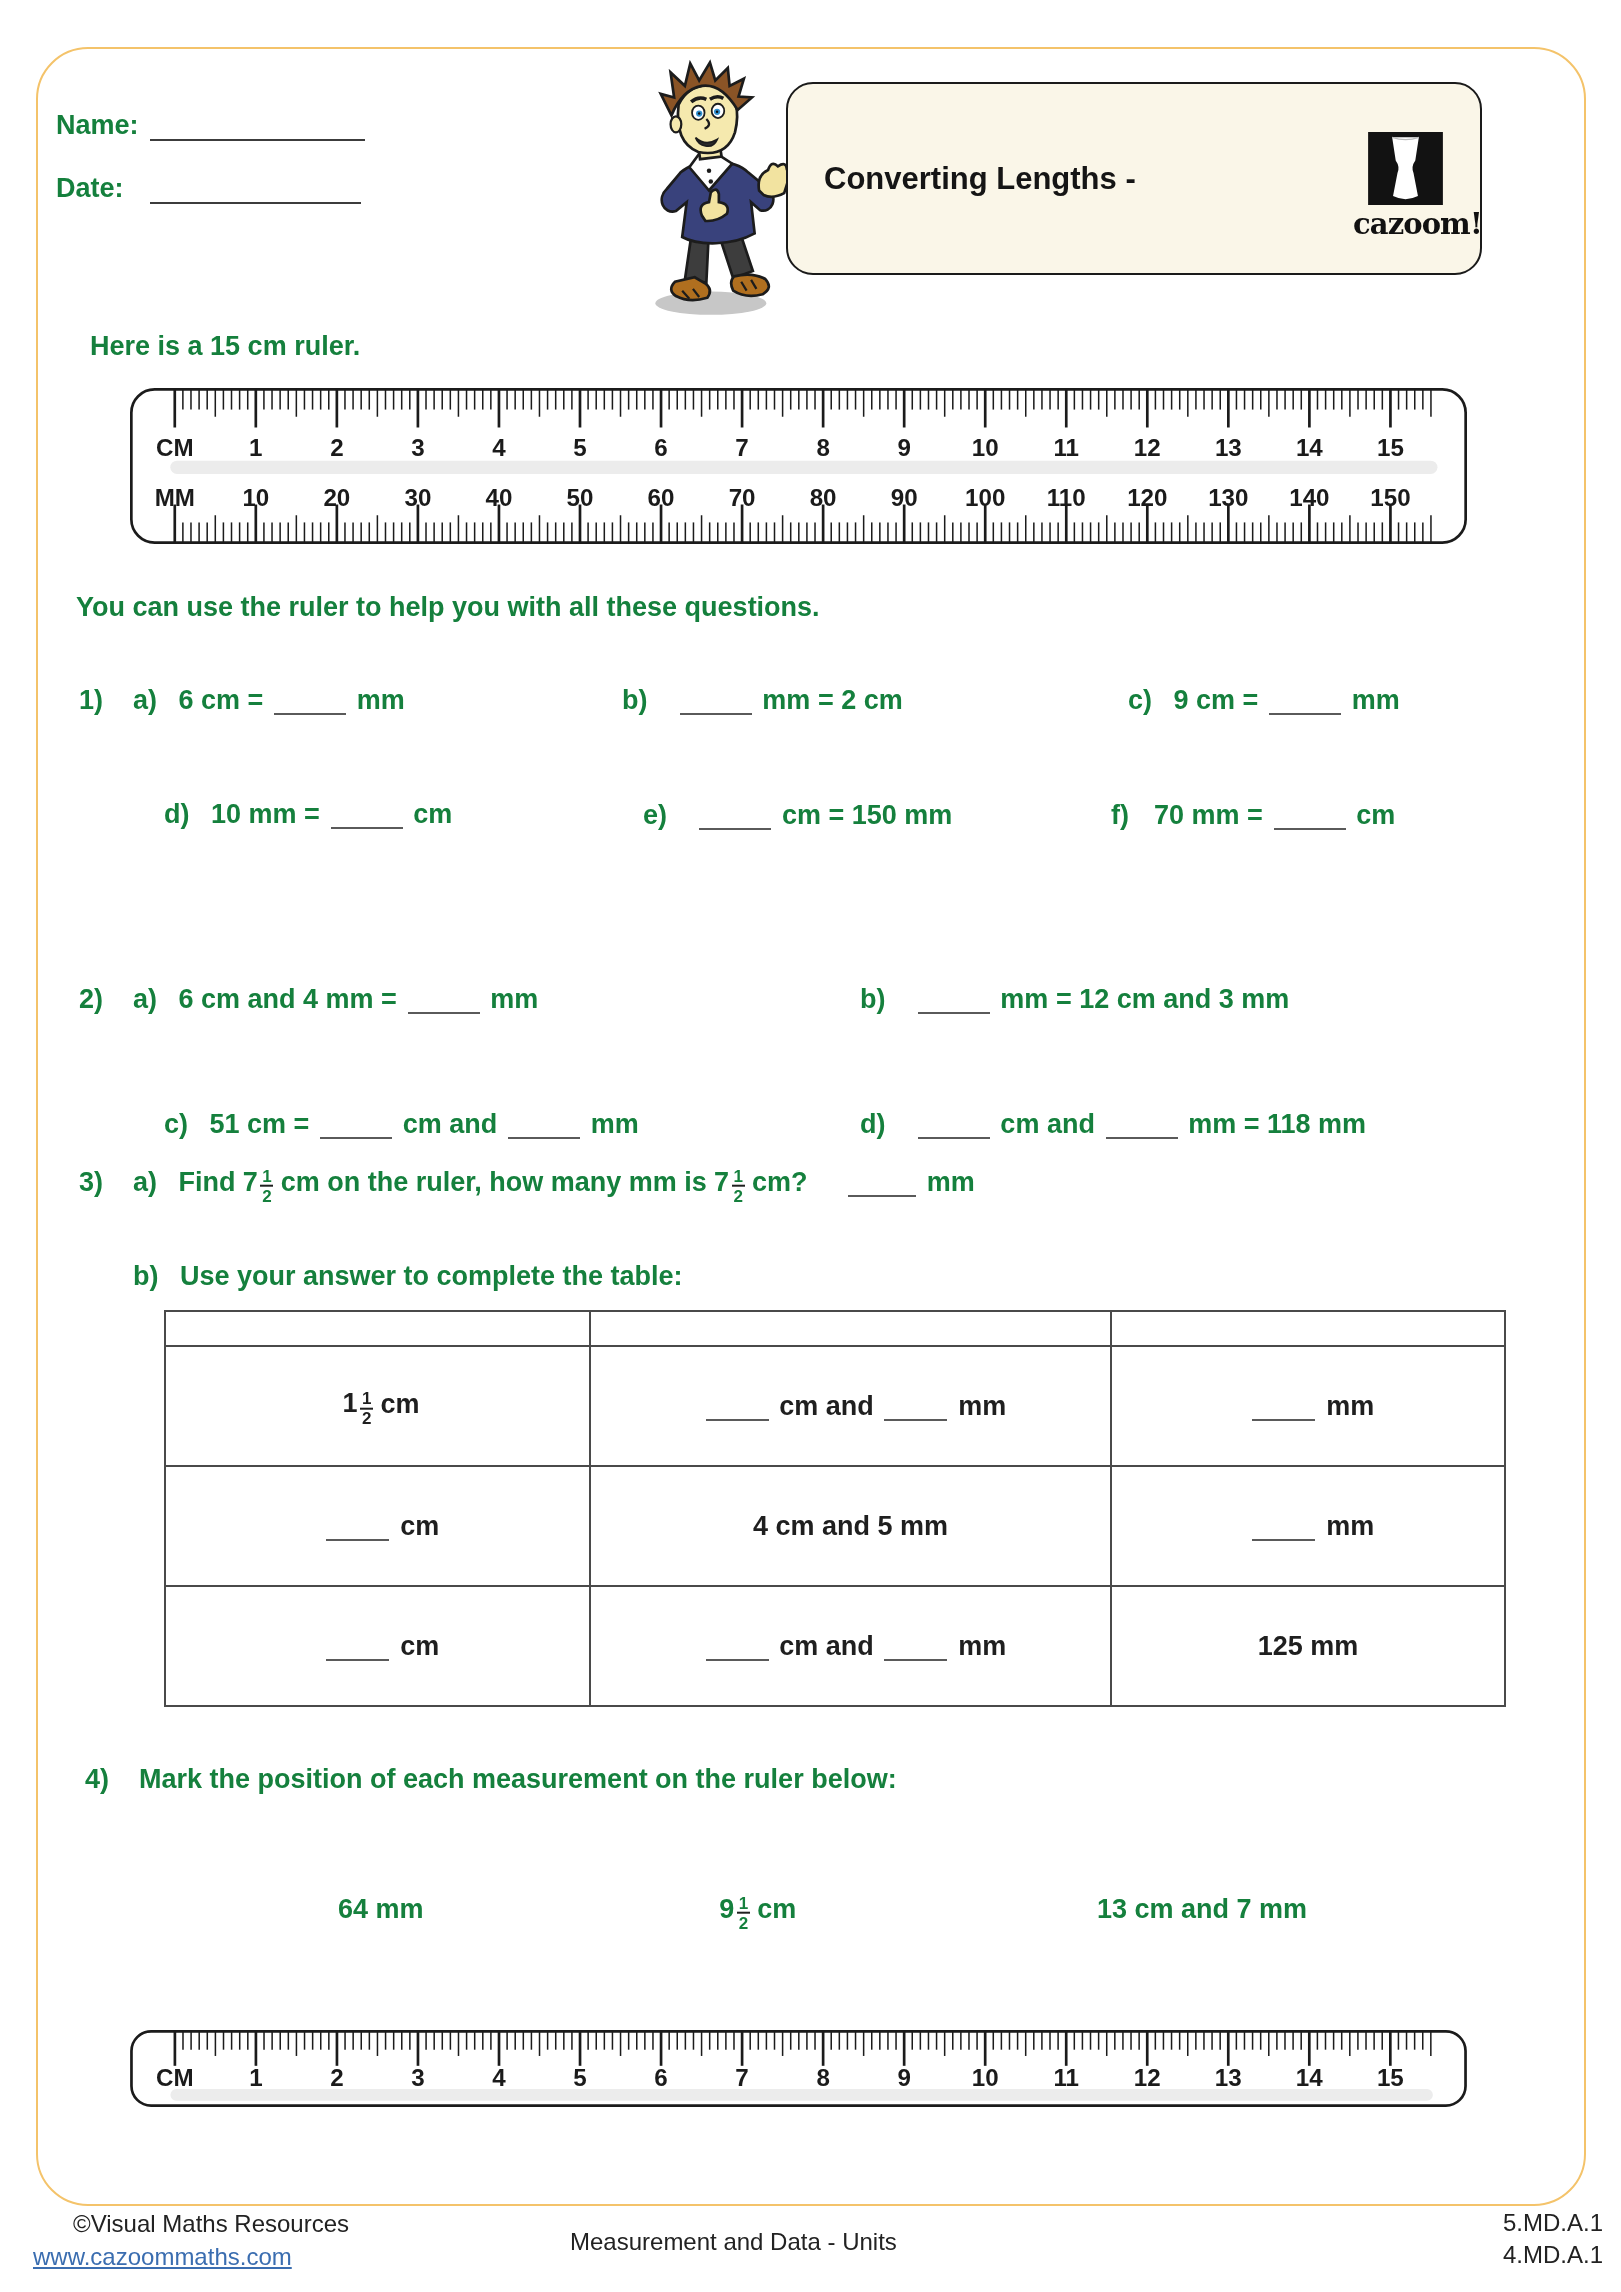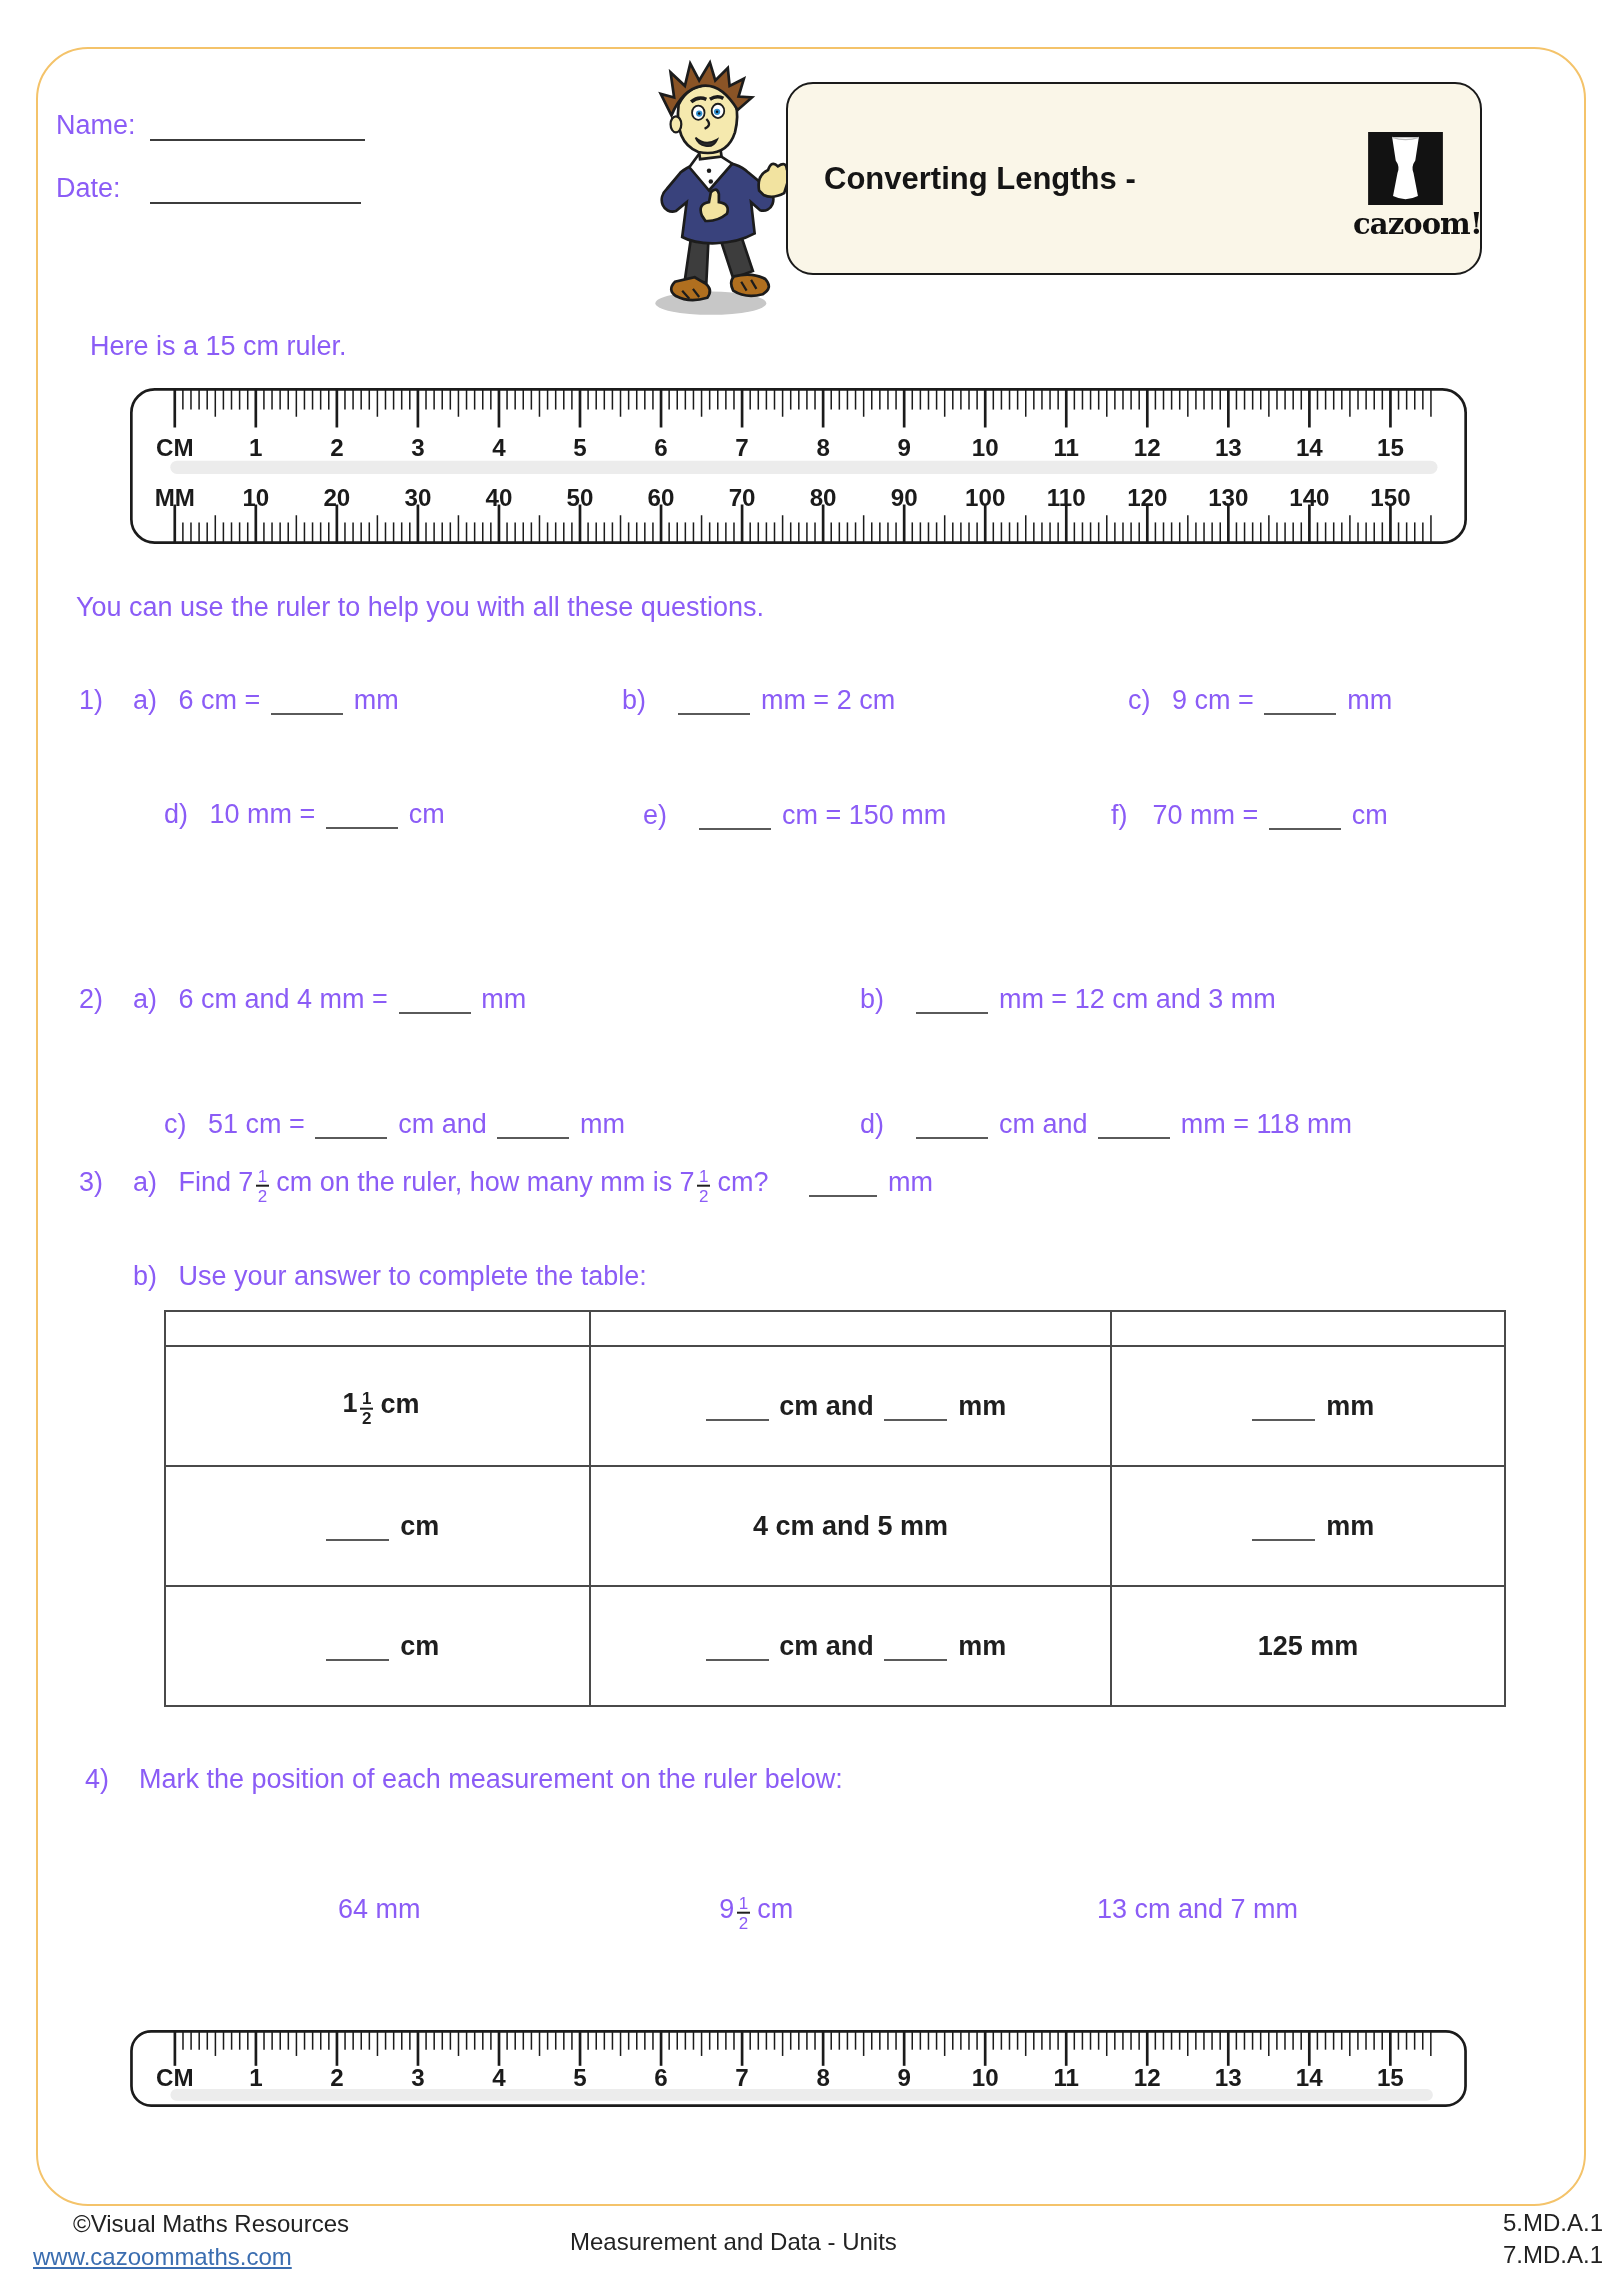--- a/index.html
+++ b/index.html
@@ -1,19 +1,19 @@
 <!DOCTYPE html>
 <html style="font-size:14.3px"><head>
 <meta charset="utf-8">
 <style>
   html,body{margin:0;padding:0;background:#fff;}
   body{width:1622px;height:2293px;position:relative;font-family:"Liberation Sans",sans-serif;color:#1f1f1f;}
   .abs{position:absolute;}
   #panel{position:absolute;left:36px;top:47px;width:1546px;height:2155px;border:2.7px solid #f4c36a;border-radius:52px;background:#fff;}
-  .line{position:absolute;font-weight:normal;font-size:27px;line-height:36px;color:#8b5cf6;white-space:nowrap;}
+  .line{position:absolute;font-weight:bold;font-size:27px;line-height:36px;color:#15803d;white-space:nowrap;}
   .blank{display:inline-block;width:72px;height:29px;border-bottom:2.7px solid #5a5a5a;margin:0 10.7px;vertical-align:-6.3px;}
   .sp{display:inline-block;height:0.9px;}
   .frac{display:inline-flex;align-items:center;margin:0 7.2px;vertical-align:middle;transform:translateY(-1.8px);}
   .frac .nd{display:inline-flex;flex-direction:column;align-items:center;font-size:17px;line-height:1.05;margin-left:2.7px;transform:translateY(4.5px);}
   .frac .n{border-bottom:2.7px solid #1f1f1f;padding:0 1.8px;}
   .frac .d{padding-top:0.9px;}
   
   .fieldline{position:absolute;border-bottom:2.7px solid #3c3c3c;}
   #titlebox{position:absolute;left:786px;top:82px;width:696px;height:193px;background:#faf6e8;border:2.7px solid #1a1a1a;border-radius:27px;display:flex;flex-direction:column;justify-content:center;padding-left:36px;box-sizing:border-box;}
   #titlebox .tl{font-weight:bold;font-size:31px;line-height:41px;color:#151515;}
@@ -686,14 +686,14 @@
       <text x="1226.5" y="62" text-anchor="middle" font-size="27" font-weight="bold" font-family="&quot;Liberation Sans&quot;,sans-serif" fill="#1b1b1b">13</text>
       <text x="1317" y="62" text-anchor="middle" font-size="27" font-weight="bold" font-family="&quot;Liberation Sans&quot;,sans-serif" fill="#1b1b1b">14</text>
       <text x="1407.5" y="62" text-anchor="middle" font-size="27" font-weight="bold" font-family="&quot;Liberation Sans&quot;,sans-serif" fill="#1b1b1b">15</text>
     </svg>
 </div>
 
 <div class="foot" style="left:33px;top:2210px;margin-left:40px;">©Visual Maths Resources</div>
 <div class="foot" id="website" style="left:33px;top:2243px;">www.cazoommaths.com</div>
 <div class="foot" style="left:570px;top:2228px;">Measurement and Data - Units</div>
 <div class="foot" style="right:19px;top:2209px;">5.MD.A.1</div>
-<div class="foot" style="right:19px;top:2241px;">7.MD.A.1</div>
+<div class="foot" style="right:19px;top:2241px;">4.MD.A.1</div>
 
 
 </body></html>

